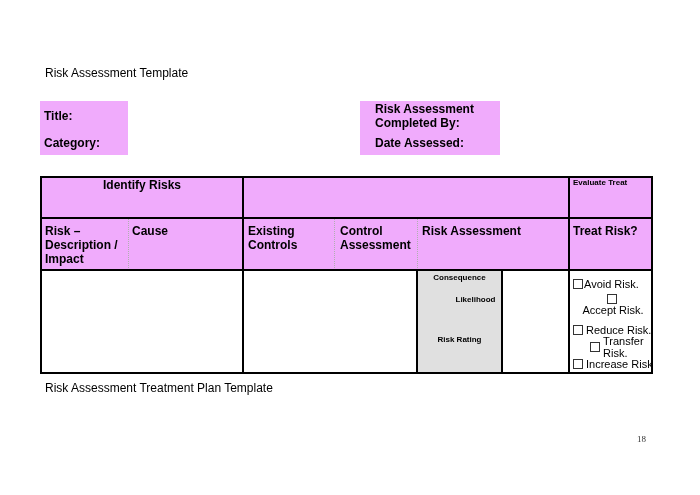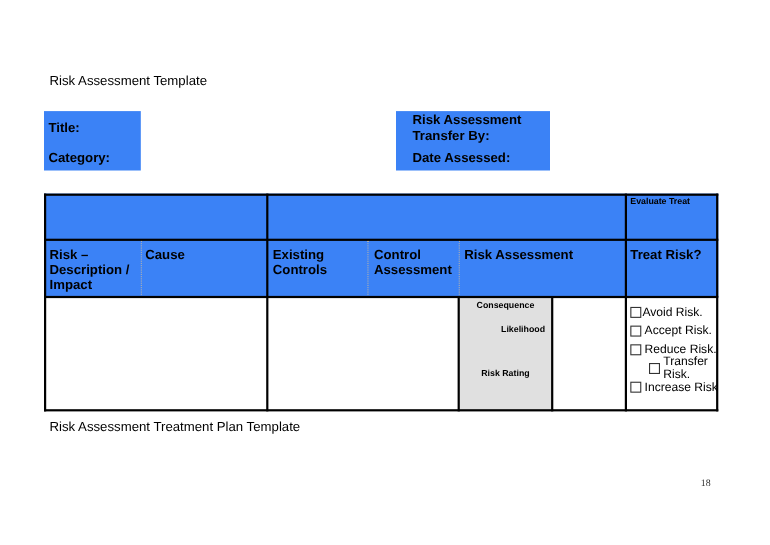--- a/index.html
+++ b/index.html
@@ -1,21 +1,21 @@
 <!DOCTYPE html>
 <html><head>
 <meta charset="utf-8">
 <style>
   * { margin:0; padding:0; box-sizing:border-box; }
   html, body { width:700px; height:495px; background:#ffffff; overflow:hidden; }
   body { position:relative; font-family:"Liberation Sans", sans-serif; color:#000; }
   .abs { position:absolute; }
   .b { font-weight:bold; }
   .heading { font-size:12px; font-weight:normal; }
-  .greybox { background:#3b82f6;text-decoration:underline; }
+  .greybox { background:#f0abfc;text-decoration:underline; }
   .lbl { font-size:12px; font-weight:bold; line-height:14px; }
   .cell { position:absolute; }
   .hline { position:absolute; background:#000; height:2px; }
   .vline { position:absolute; background:#000; width:2px; }
   .dotv { position:absolute; width:0; border-left:1px dotted #b0b0b0; }
   .small { font-size:8px; font-weight:bold; }
   .chk { display:flex; align-items:center; font-size:11px; height:13px; }
   .box { width:10px; height:10px; border:1px solid #333; background:#fff; margin-right:3px; flex:none; }
   .page-num { font-family:"Liberation Serif", serif; font-size:9px; color:#333; }
 </style>
@@ -24,21 +24,21 @@
 
 <div class="abs heading" style="left:45px; top:66px;">Risk Assessment Template</div>
 
 <div class="abs greybox" style="left:40px; top:101px; width:88px; height:54px;">
   <div class="abs lbl" style="left:4px; top:8px;">Title:</div>
   <div class="abs lbl" style="left:4px; top:35px;">Category:</div>
 </div>
 
 <div class="abs greybox" style="left:360px; top:101px; width:140px; height:54px;">
   <div class="abs lbl" style="left:15px; top:1px;">Risk Assessment</div>
-  <div class="abs lbl" style="left:15px; top:15px;">Transfer By:</div>
+  <div class="abs lbl" style="left:15px; top:15px;">Completed By:</div>
   <div class="abs lbl" style="left:15px; top:35px;">Date Assessed:</div>
 </div>
 
 <div class="abs" style="left:40px; top:176px; width:613px; height:198px;">
 
   <div class="cell greybox" style="left:0; top:0; width:613px; height:94px;"></div>
   <div class="cell" style="left:377px; top:94px; width:85px; height:104px; background:#e0e0e0;"></div>
 
   <div class="dotv" style="left:88px; top:42px; height:52px;"></div>
   <div class="dotv" style="left:294px; top:42px; height:52px;"></div>
@@ -49,20 +49,21 @@
   <div class="hline" style="left:0; top:93px; width:613px;"></div>
   <div class="hline" style="left:0; top:196px; width:613px;"></div>
 
   <div class="vline" style="left:0; top:0; height:198px;"></div>
   <div class="vline" style="left:202px; top:0; height:198px;"></div>
   <div class="vline" style="left:528px; top:0; height:198px;"></div>
   <div class="vline" style="left:611px; top:0; height:198px;"></div>
   <div class="vline" style="left:376px; top:94px; height:104px;"></div>
   <div class="vline" style="left:461px; top:94px; height:104px;"></div>
 
+  <div class="cell lbl" style="left:2px; top:2px; width:200px; text-align:center;">Identify Risks</div>
   <div class="cell b" style="left:533px; top:2px; font-size:8px;">Evaluate Treat</div>
 
   <div class="cell lbl" style="left:5px; top:48px;">
     <div>Risk –</div>
     <div>Description /</div>
     <div>Impact</div>
   </div>
   <div class="cell lbl" style="left:92px; top:48px;">Cause</div>
   <div class="cell lbl" style="left:208px; top:48px;">
     <div>Existing</div>
@@ -81,21 +82,21 @@
 
   <div class="cell small" style="left:378px; top:97px; width:83px; text-align:center;">Consequence</div>
   <div class="cell small" style="left:378px; top:119px; width:83px; text-align:center;padding-left:32px;">Likelihood</div>
   <div class="cell small" style="left:378px; top:159px; width:83px; text-align:center;">Risk Rating</div>
 
   <div class="cell" style="left:533px; top:101px;">
     <div class="chk" style="margin-bottom:4px;">
       <span class="box" style="margin-right:1px;"></span>
       <span>Avoid Risk.</span>
     </div>
-    <div class="chk" style="margin-bottom:4px;">
+    <div class="chk" style="margin-bottom:16px;flex-direction:column;">
       <span class="box"></span>
       <span>Accept Risk.</span>
     </div>
     <div class="chk" style="margin-bottom:4px;">
       <span class="box"></span>
       <span>Reduce Risk.</span>
     </div>
     <div class="chk" style="margin-bottom:4px;padding-left:17px;">
       <span class="box"></span>
       <span>Transfer Risk.</span>

